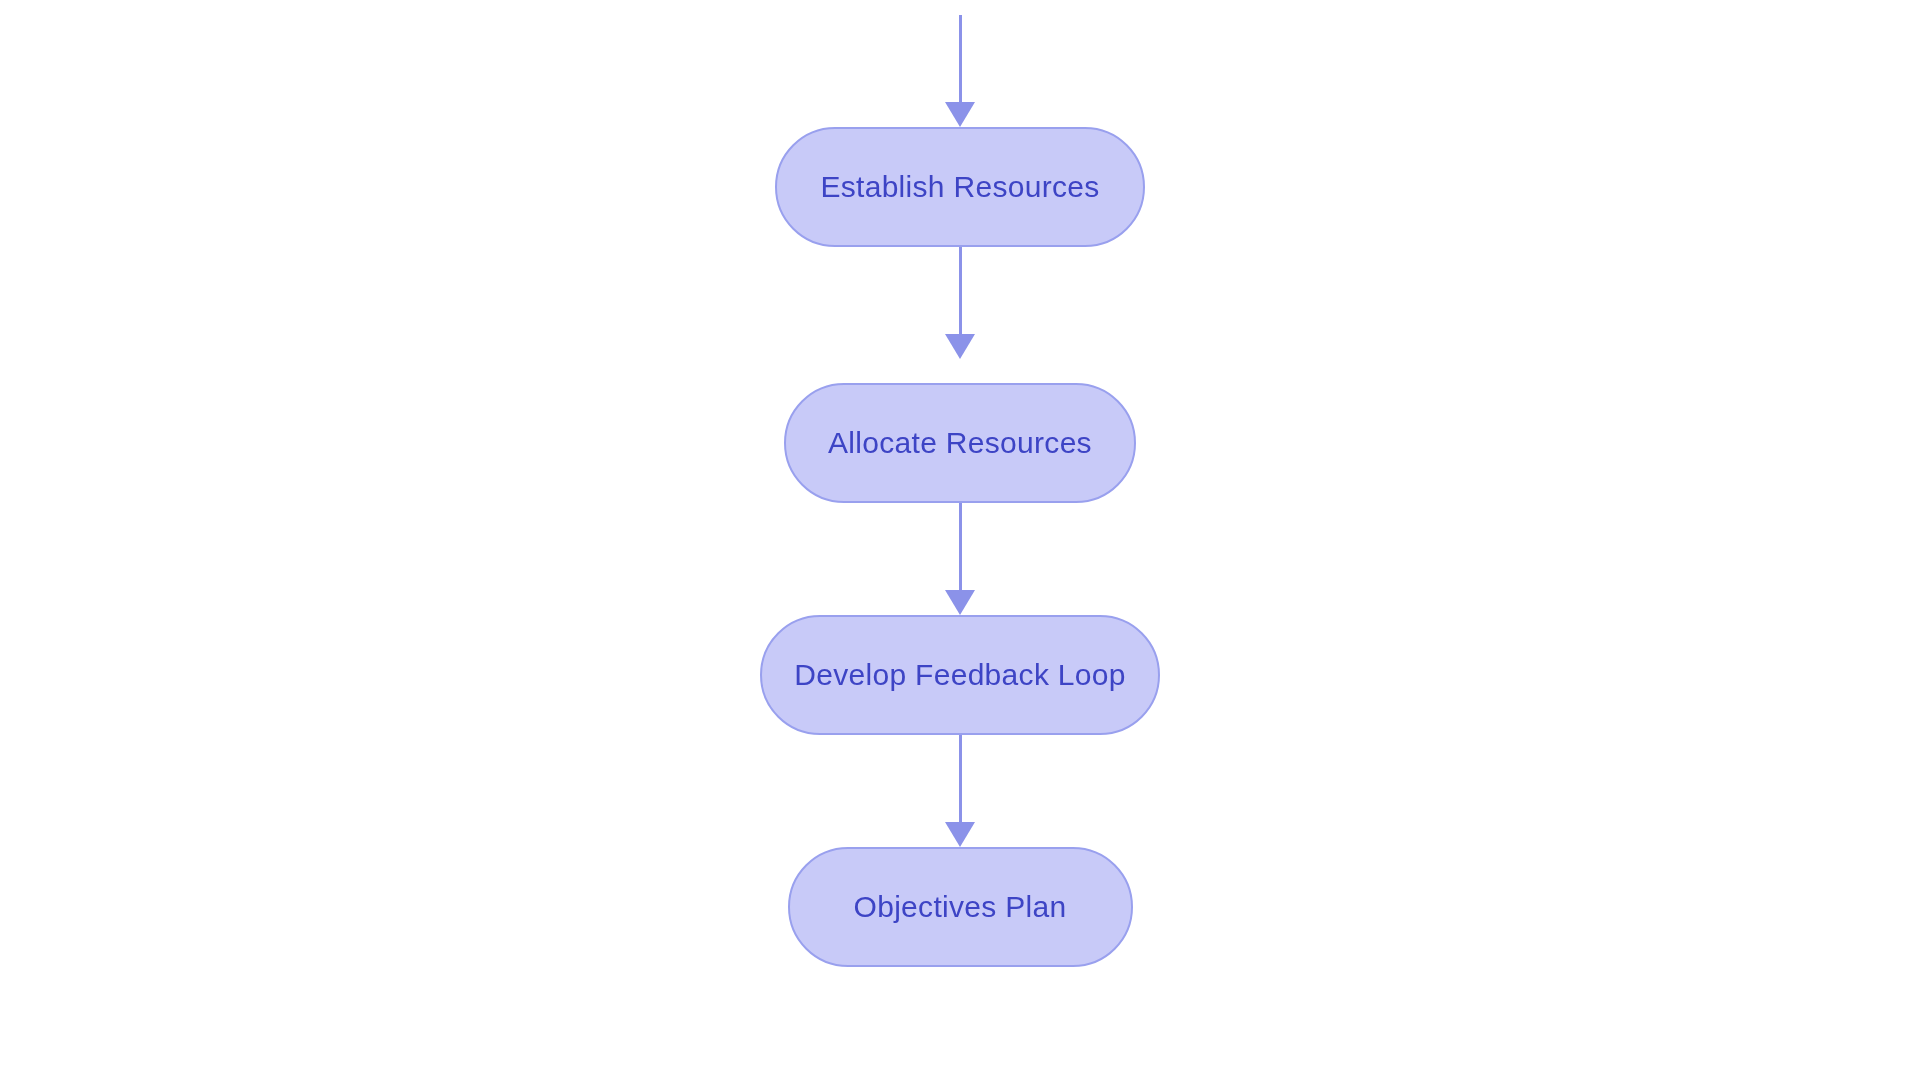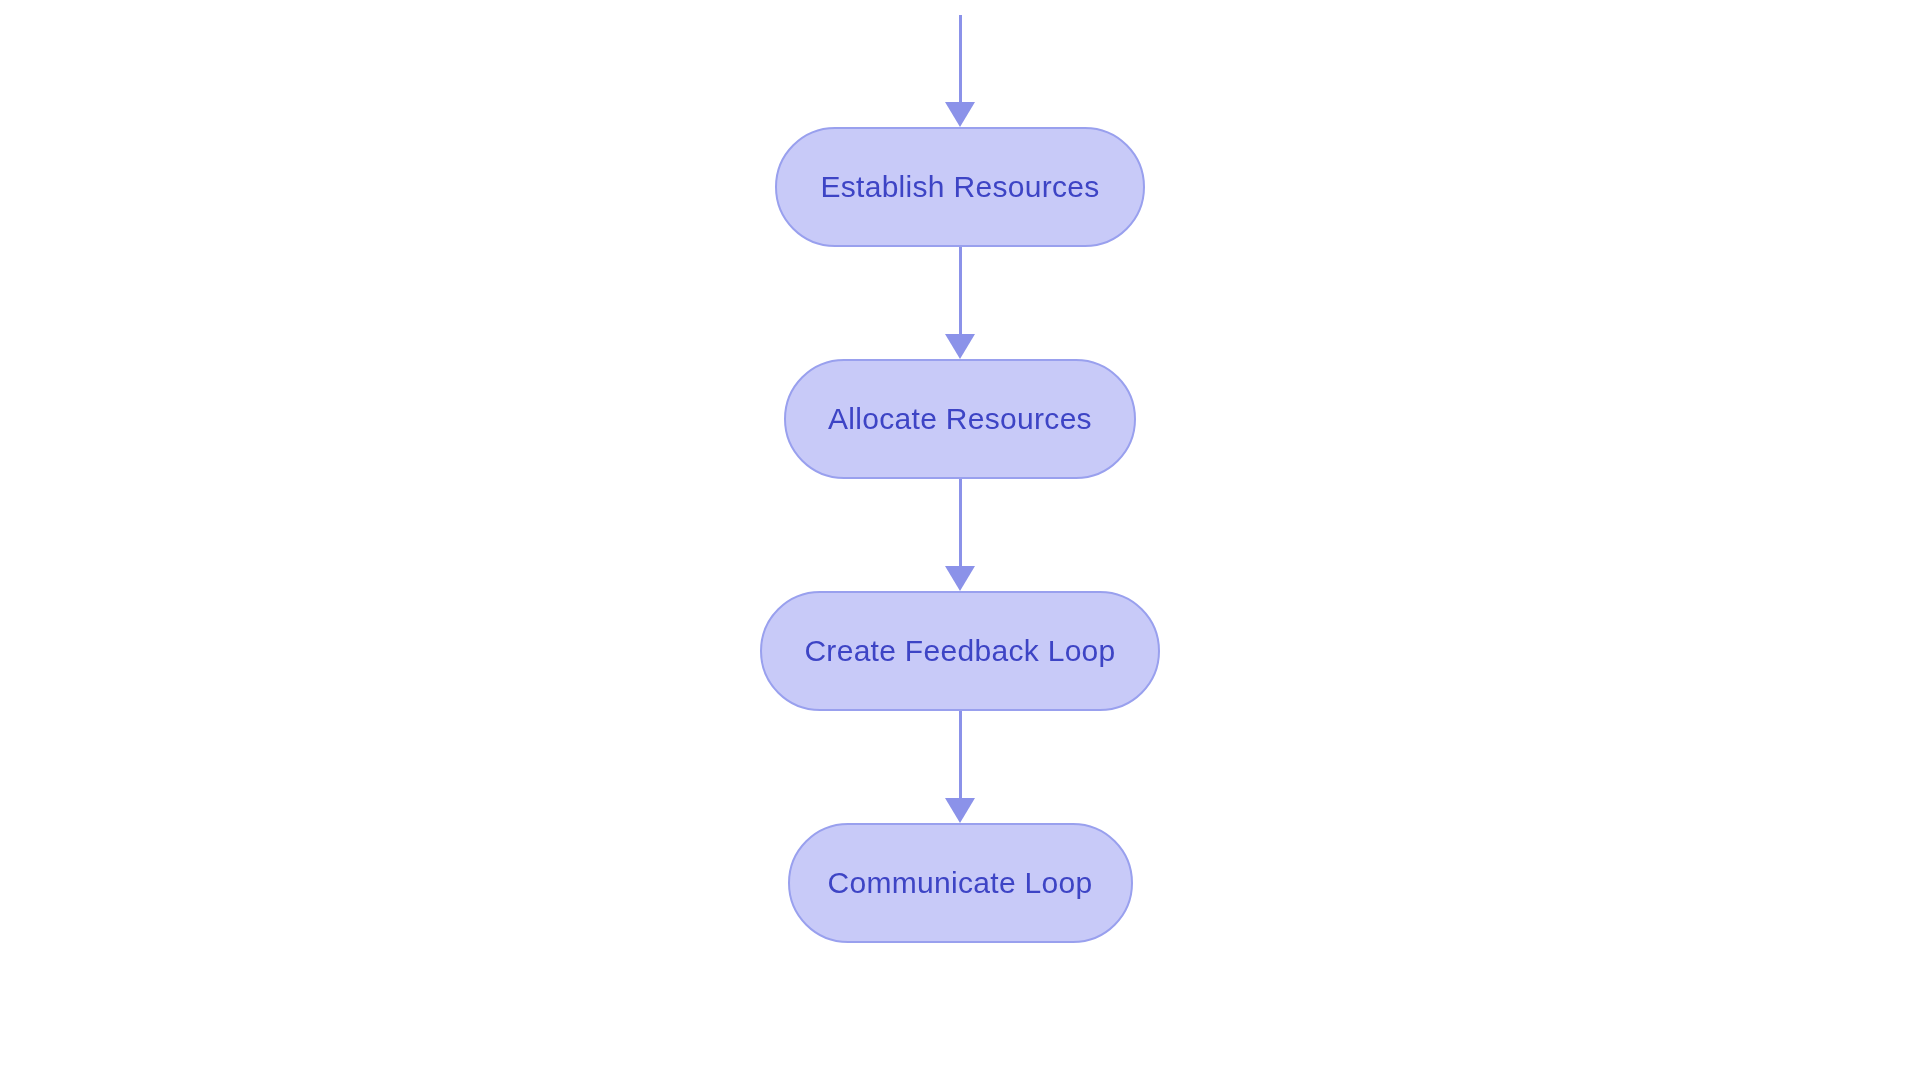--- a/index.html
+++ b/index.html
@@ -37,21 +37,21 @@
   }
   .node span {
     color: var(--node-text, #3d44c5);
     font-size: 30px;
     font-weight: 500;
     letter-spacing: 0.3px;
     white-space: nowrap;
   }
   .node-1 { width: 360px; }
   .node-2 { width: 370px; }
-  .node-3 { width: 352px; }
+  .node-3 { width: 352px; margin-top: 24px; }
   .node-4 { width: 400px; }
   .node-5 { width: 345px; }
   .arrow {
     height: 112px;
     display: flex;
     flex-direction: column;
     align-items: center;
     flex: 0 0 auto;
   }
   .arrow-line {
@@ -91,26 +91,26 @@
     <div class="node node-3">
       <span>Allocate Resources</span>
     </div>
 
     <div class="arrow">
       <div class="arrow-line"></div>
       <div class="arrow-head"></div>
     </div>
 
     <div class="node node-4">
-      <span>Create Feedback Loop</span>
+      <span>Develop Feedback Loop</span>
     </div>
 
     <div class="arrow">
       <div class="arrow-line"></div>
       <div class="arrow-head"></div>
     </div>
 
     <div class="node node-5">
-      <span>Communicate Loop</span>
+      <span>Objectives Plan</span>
     </div>
 
   </div>
 </div>
 
 </body></html>

